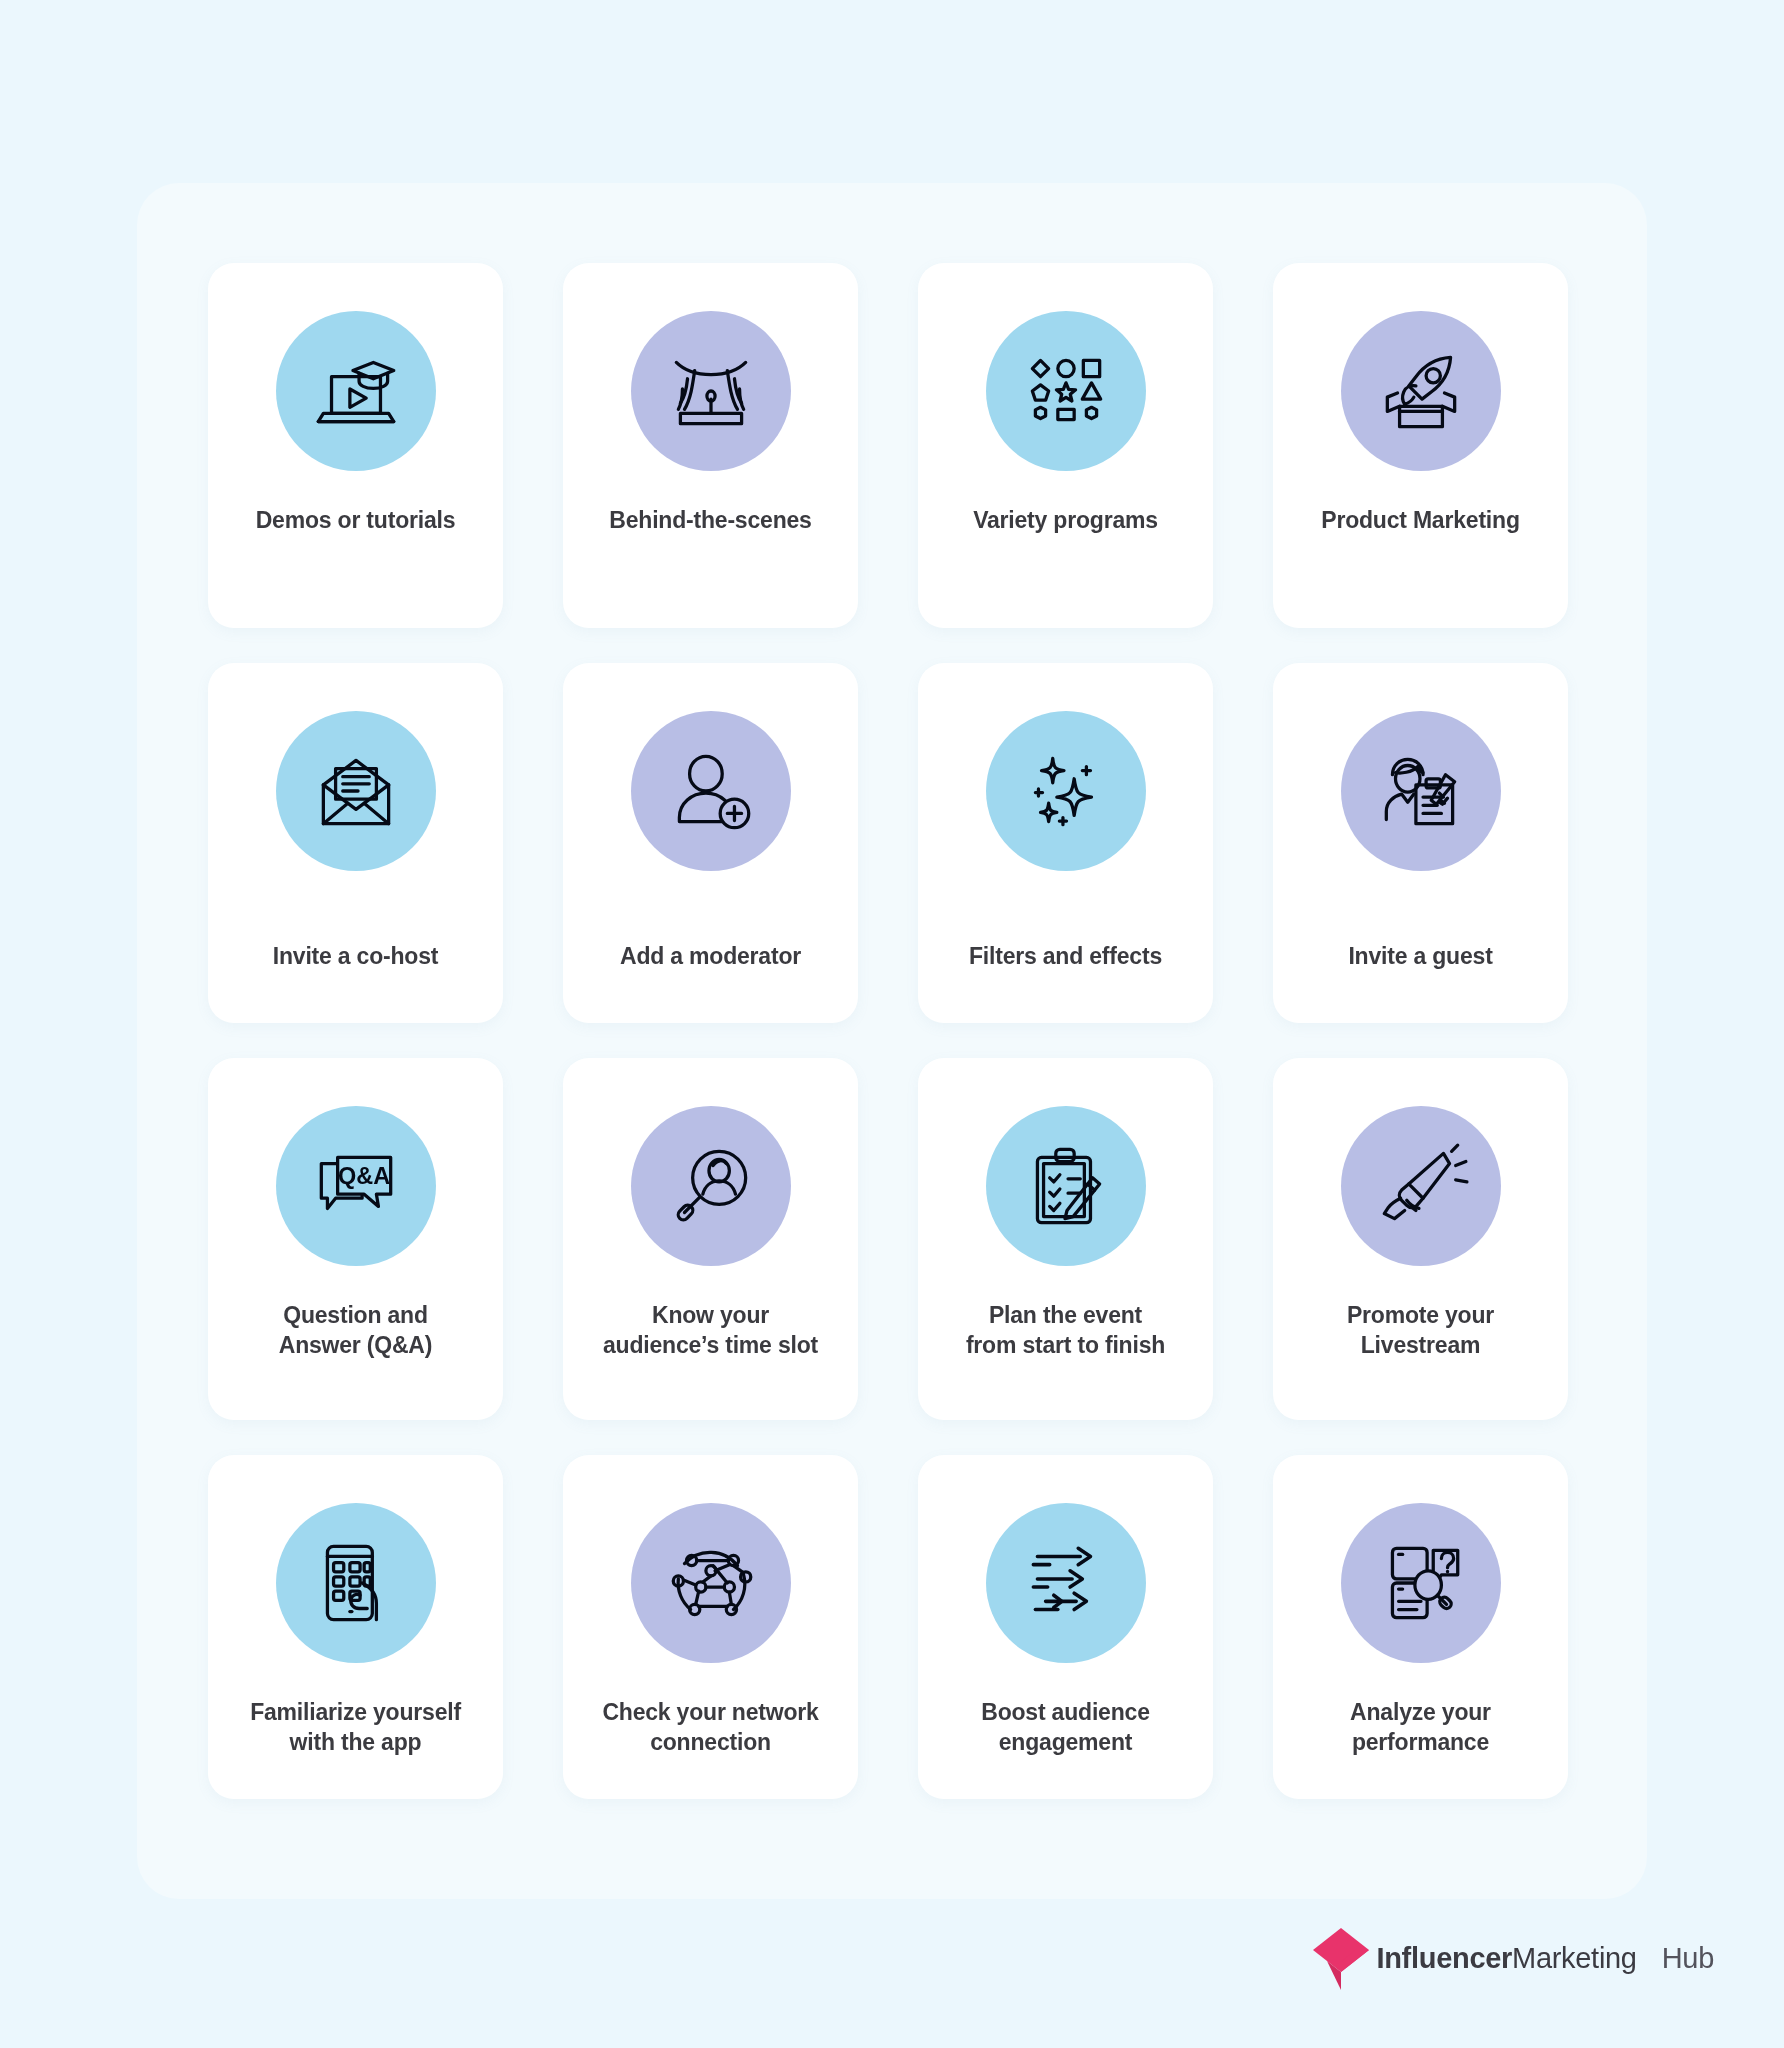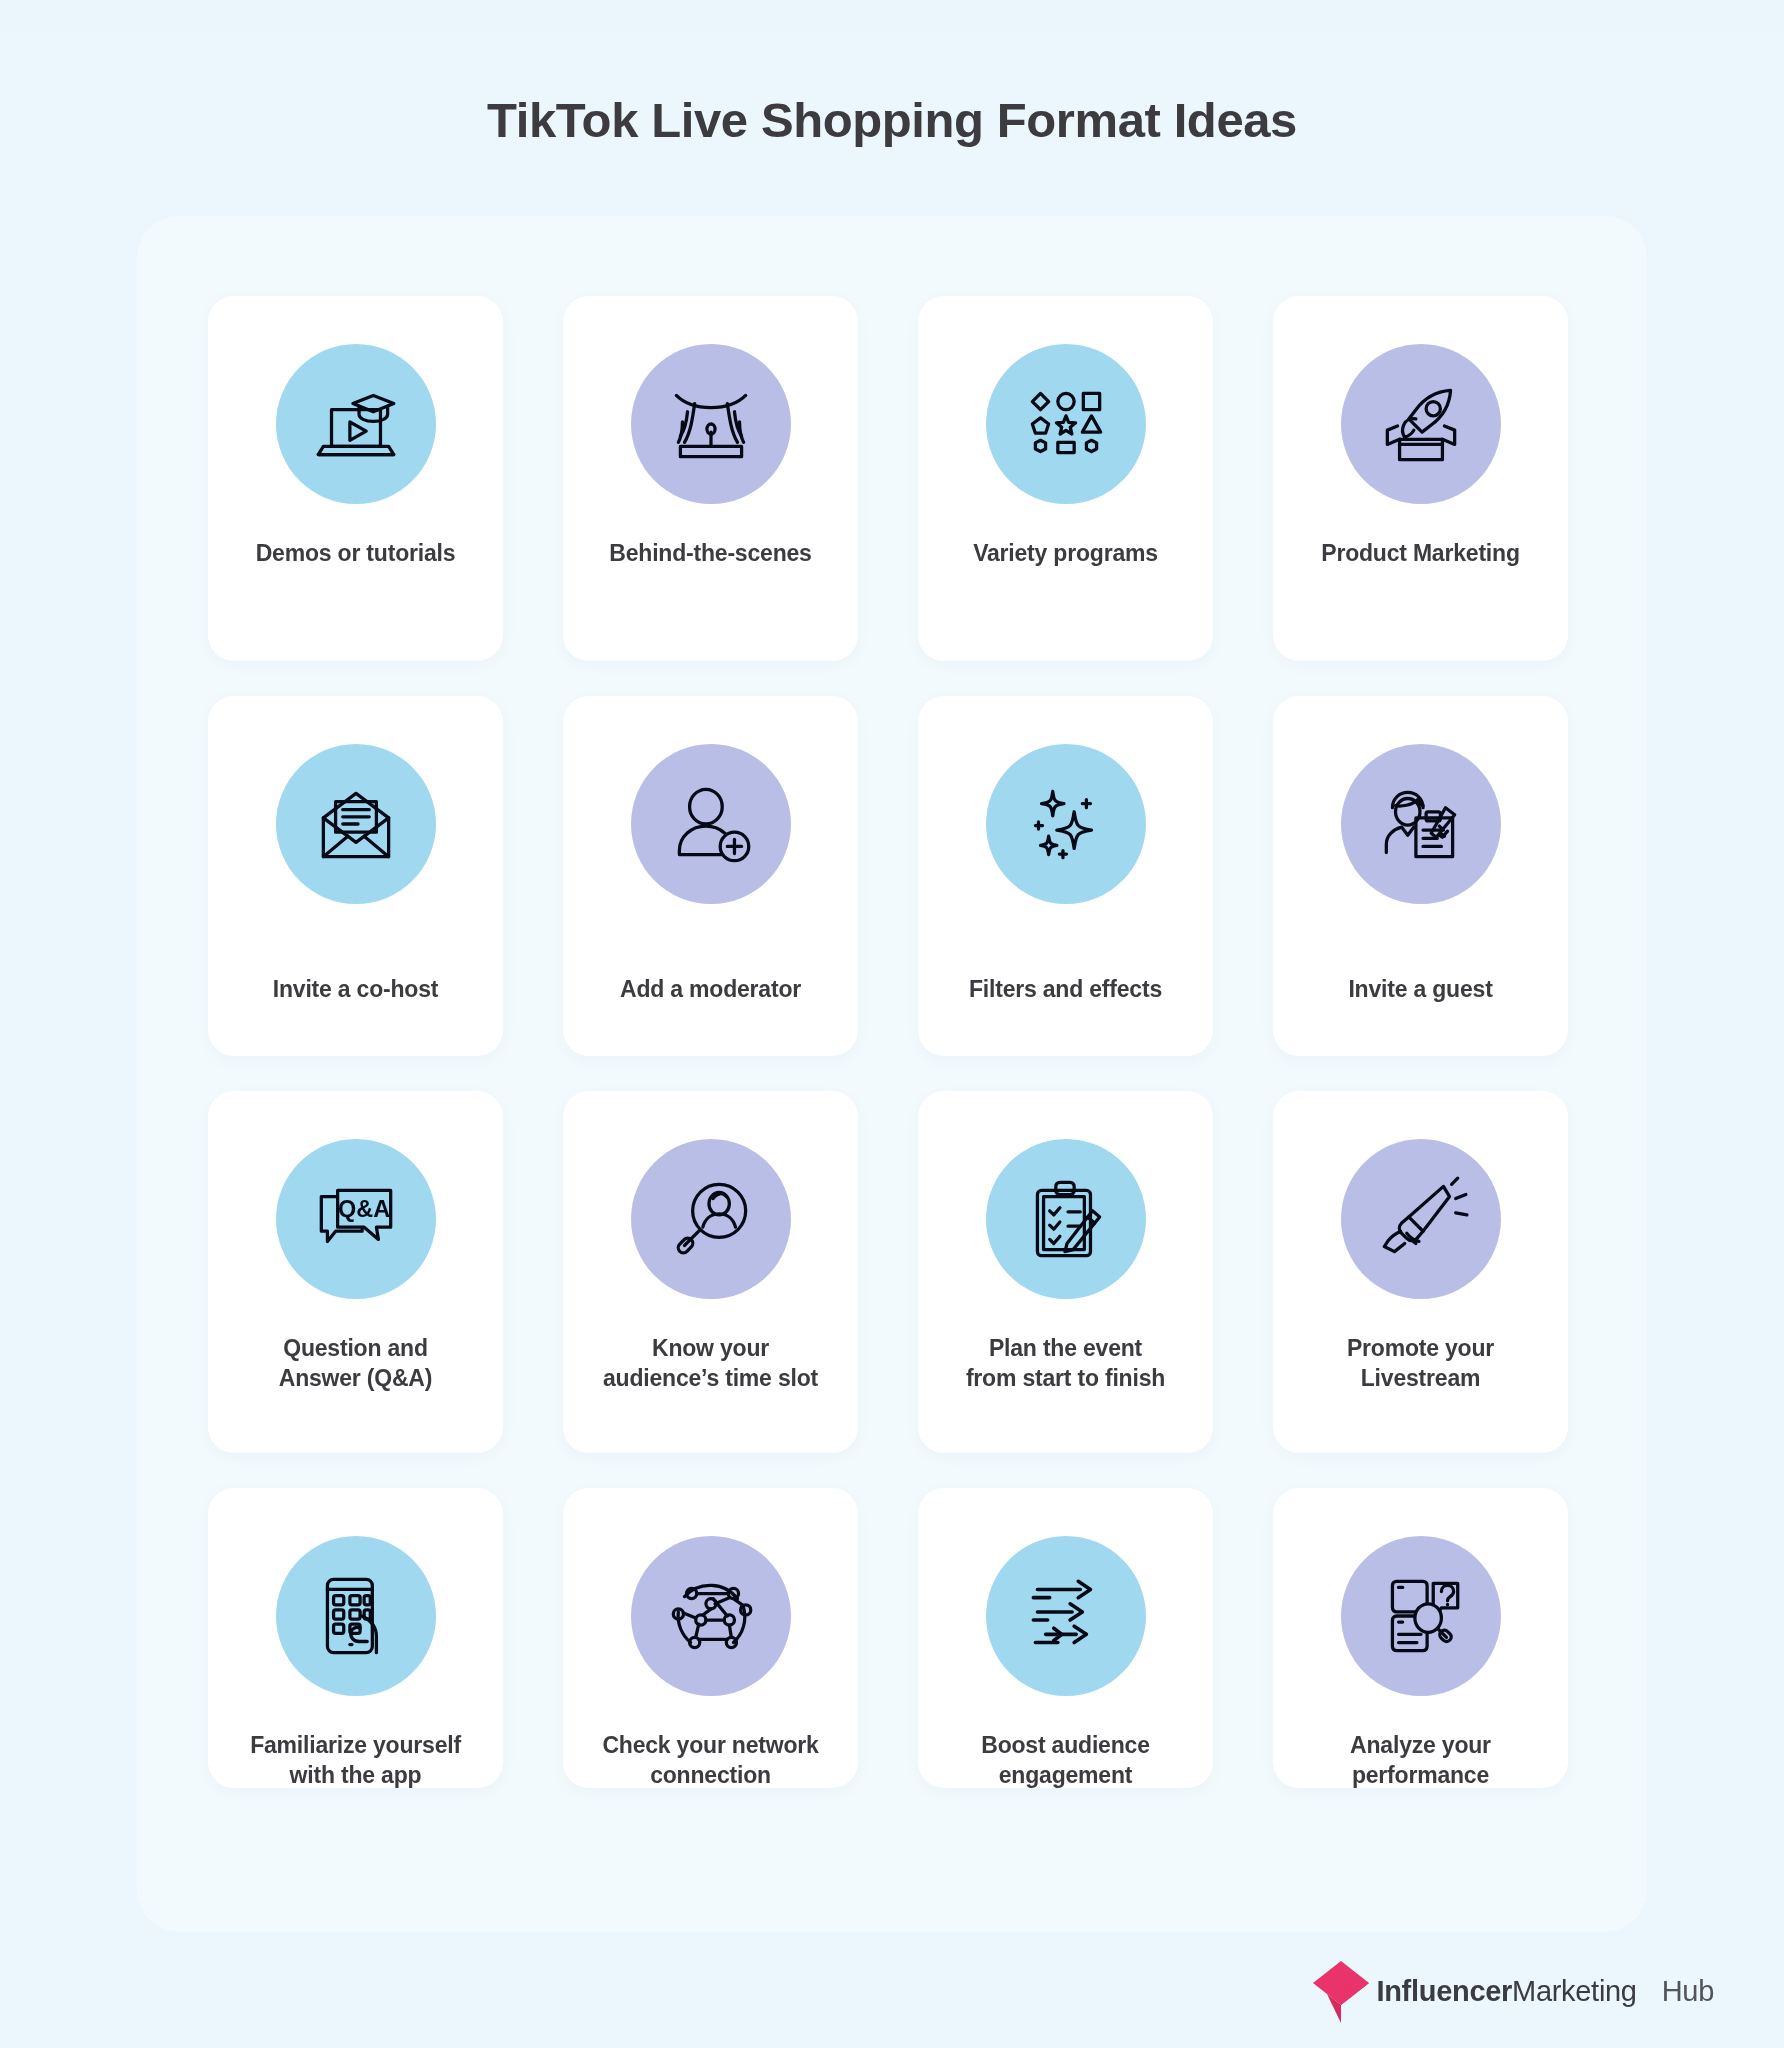--- a/index.html
+++ b/index.html
@@ -61,21 +61,21 @@
     display: flex;
     flex-direction: column;
     align-items: center;
     box-sizing: border-box;
     padding-top: 48px;
   }
 
   .grid > .card:nth-child(-n+4) { height: 365px; }
   .grid > .card:nth-child(n+5):nth-child(-n+8) { height: 360px; gap: 36px; }
   .grid > .card:nth-child(n+9):nth-child(-n+12) { height: 362px; }
-  .grid > .card:nth-child(n+13) { height: 300px; }
+  .grid > .card:nth-child(n+13) { height: 344px; }
 
   .icon-circle {
     width: 160px;
     height: 160px;
     border-radius: 50%;
     display: flex;
     align-items: center;
     justify-content: center;
     flex: none;
   }
@@ -137,21 +137,20 @@
     font-weight: 300;
     color: #53535C;
     margin-left: 25px;
   }
 </style>
 </head>
 <body>
 
 <div class="page">
 
-  <h1 class="title">TikTok Live Shopping Format Ideas</h1>
 
   <div class="panel"></div>
 
   <div class="grid">
 
     <div class="card">
       <div class="icon-circle blue">
         <svg viewBox="0 0 100 100" fill="none" stroke="#050A16" stroke-width="3.2" stroke-linecap="round" stroke-linejoin="round">
           <path d="M26 36h48v36H26z"></path>
           <path d="M18 72h64l5 8H13z"></path>

